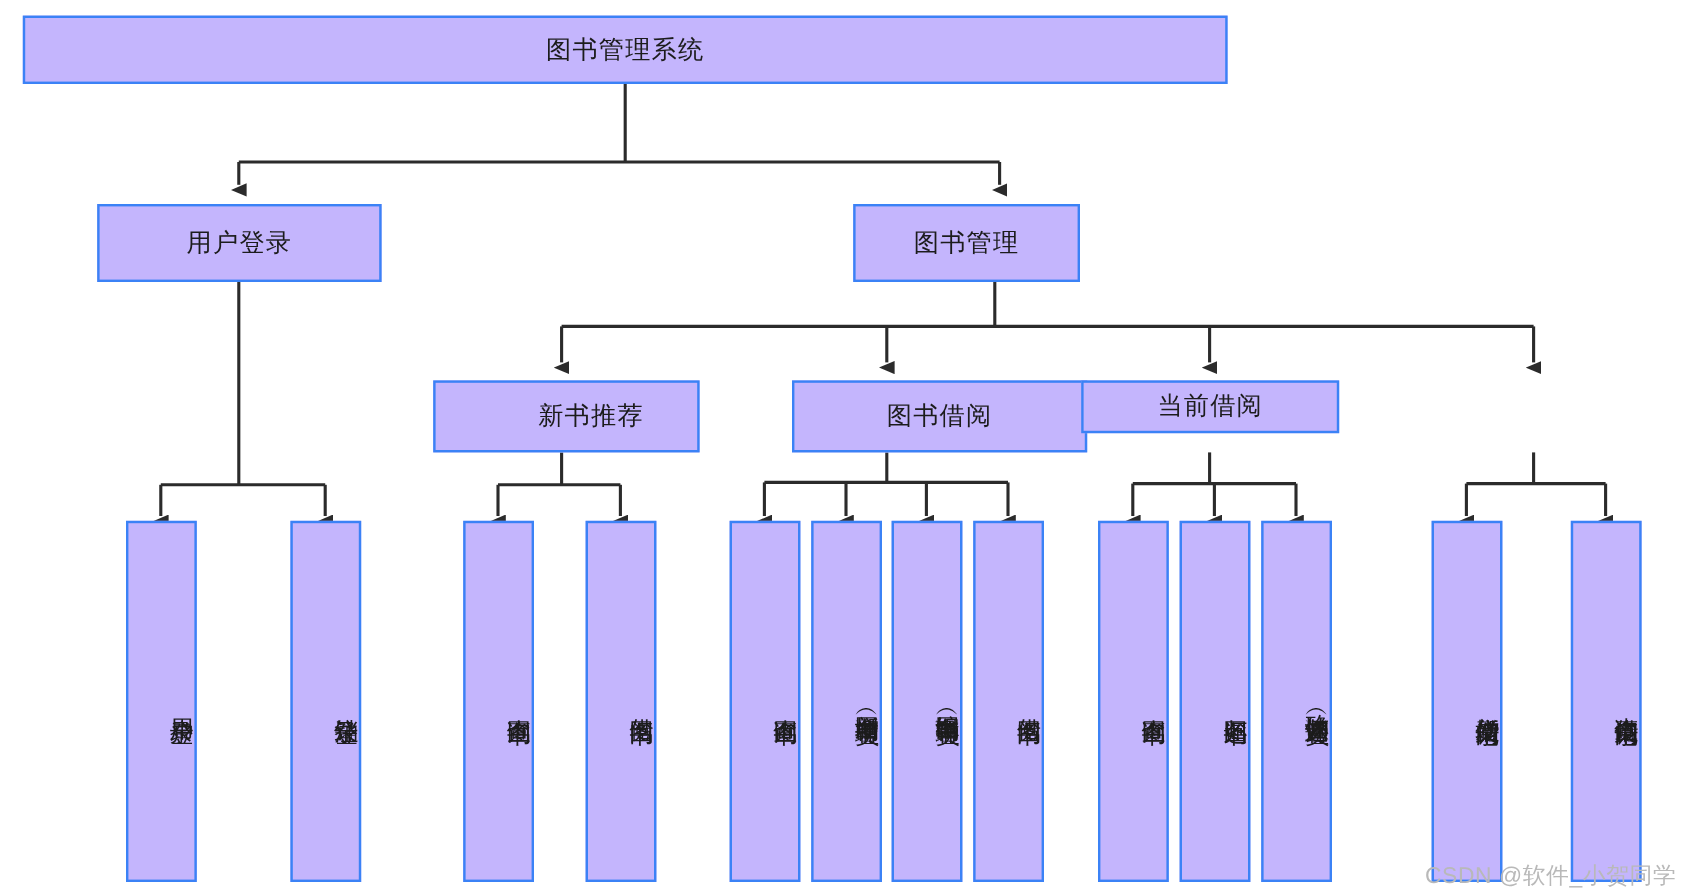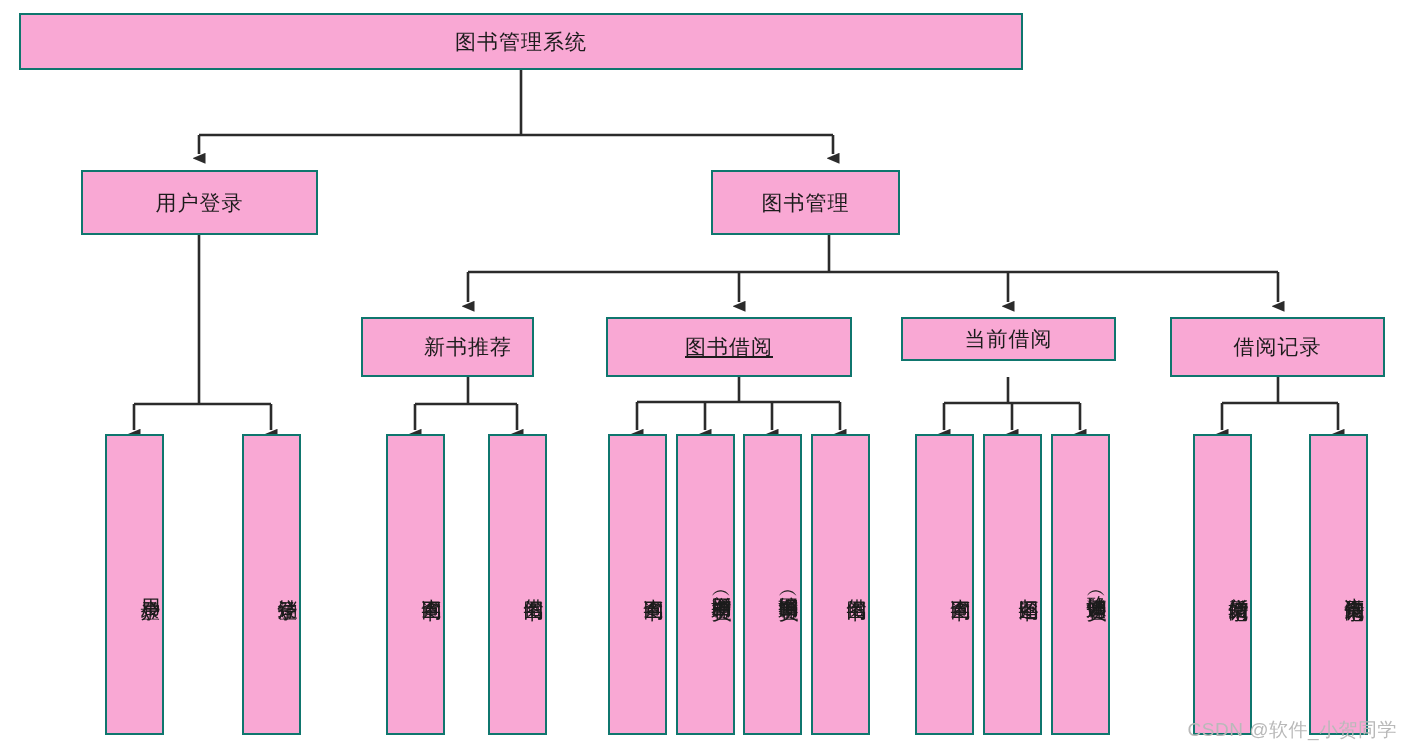--- a/index.html
+++ b/index.html
@@ -21,22 +21,22 @@
     position: absolute;
     left: 0;
     top: 0;
     width: 1405px;
     height: 747px;
     pointer-events: none;
   }
   .node {
     position: absolute;
     box-sizing: border-box;
-    background: #f9a8d4;
-    border: 2px solid #0f766e;
+    background: #c4b5fd;
+    border: 2px solid #3b82f6;
     display: flex;
     align-items: center;
     justify-content: center;
     color: #1c1c1c;
   }
   .node.h {
     font-size: 21px;
     letter-spacing: 1px;
     line-height: 1.2;
   }
@@ -125,31 +125,28 @@
     <span>图书管理系统</span>
   </div>
 
   <div class="node h" style="left:81px; top:170px; width:237px; height:65px;">
     <span>用户登录</span>
   </div>
   <div class="node h" style="left:711px; top:170px; width:189px; height:65px;">
     <span>图书管理</span>
   </div>
 
-  <div class="node h" style="left:361px; top:317px; width:173px; height:60px;padding-left:41px;">
+  <div class="node h" style="left:361px; top:317px; width:222px; height:60px;padding-left:41px;">
     <span>新书推荐</span>
   </div>
-  <div class="node h" style="left:606px; top:317px; width:246px; height:60px;text-decoration:underline;">
+  <div class="node h" style="left:660px; top:317px; width:246px; height:60px;">
     <span>图书借阅</span>
   </div>
   <div class="node h" style="left:901px; top:317px; width:215px; height:44px;">
     <span>当前借阅</span>
-  </div>
-  <div class="node h" style="left:1170px; top:317px; width:215px; height:60px;">
-    <span>借阅记录</span>
   </div>
 
   <div class="node v" style="left:105px; top:434px; width:59px; height:301px;">
     <span class="vtext">用户登录</span>
   </div>
   <div class="node v" style="left:242px; top:434px; width:59px; height:301px;">
     <span class="vtext">注销登录</span>
   </div>
 
   <div class="node v" style="left:386px; top:434px; width:59px; height:301px;">

